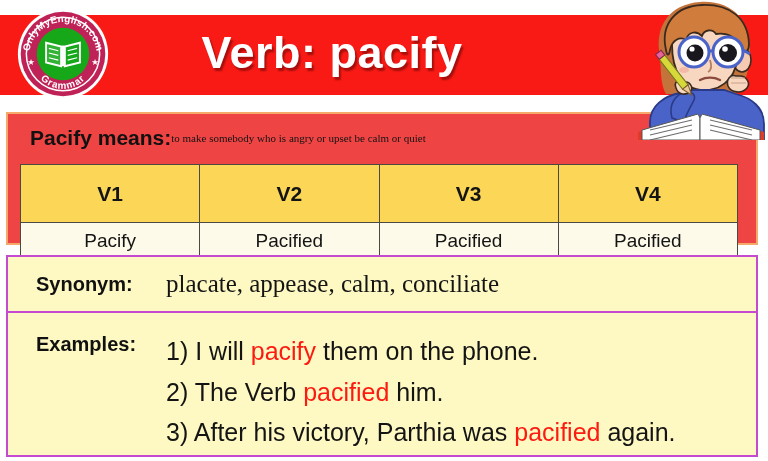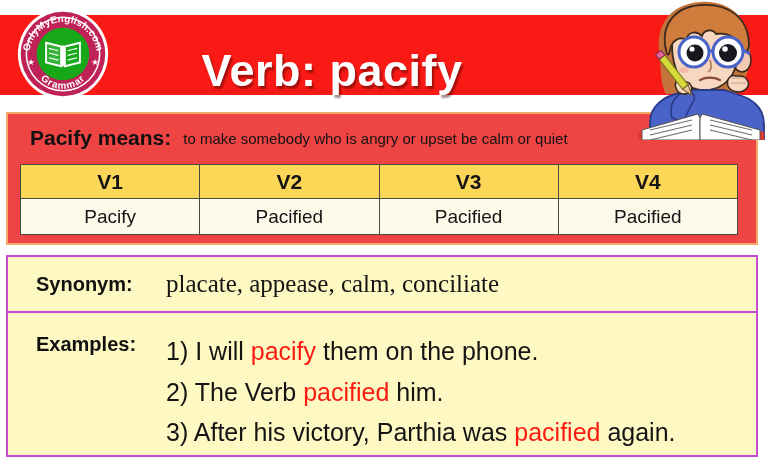--- a/index.html
+++ b/index.html
@@ -35,21 +35,21 @@
     position: absolute;
     left: 0;
     top: 15px;
     width: 768px;
     height: 80px;
     background: #fa1a15;
   }
   .banner-title {
     position: absolute;
     left: 0;
-    top: 31px;
+    top: 13px;
     width: 664px;
     height: 80px;
     line-height: 80px;
     text-align: center;
     color: #ffffff;
     font-size: 45px;
     font-weight: bold;
     letter-spacing: 0.5px;
     text-shadow: 2px 3px 2px rgba(60,0,0,0.45);
     font-family: "Liberation Sans", sans-serif;
@@ -99,25 +99,24 @@
     box-sizing: border-box;
   }
   .means-label {
     font-size: 21px;
     font-weight: bold;
     color: #111111;
     white-space: nowrap;
     font-family: "Liberation Sans", sans-serif;
   }
   .means-text {
-    font-size: 15px;
+    font-size: 11px;
     color: #131313;
-    margin-left: 12px;
     white-space: nowrap;
-    font-family: Liberation Sans, sans-serif;
+    font-family: Liberation Serif, serif;
   }
 
   
   .verb-table {
     position: absolute;
     left: 12px;
     top: 50px;
     width: 718px;
     border-collapse: collapse;
     table-layout: fixed;
@@ -126,21 +125,21 @@
     border: 1px solid #4a4a42;
     text-align: center;
     font-family: "Liberation Sans", sans-serif;
   }
   .verb-table th {
     background: #fcd757;
     color: #141414;
     font-size: 21px;
     font-weight: bold;
     height: 33px;
-    padding: 0;
+    padding: 12px;
   }
   .verb-table td {
     background: #fdfaea;
     color: #141414;
     font-size: 19px;
     font-weight: normal;
     height: 35px;
     padding: 0;
   }
 

